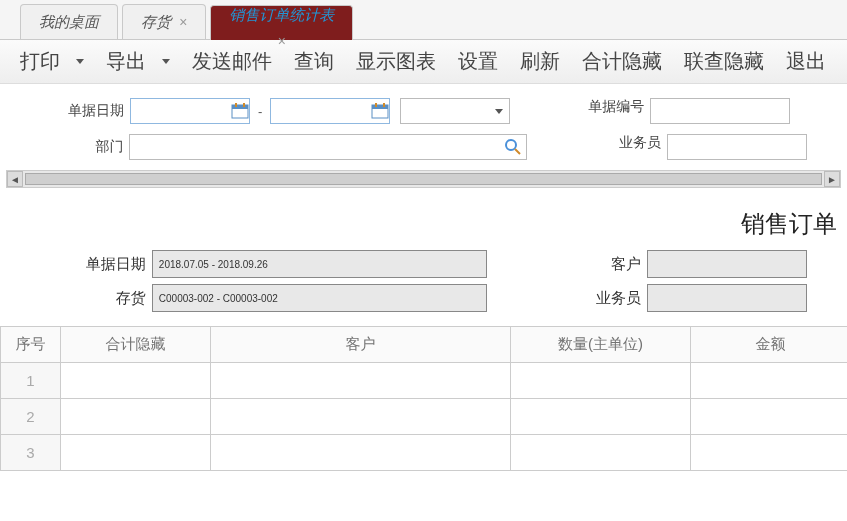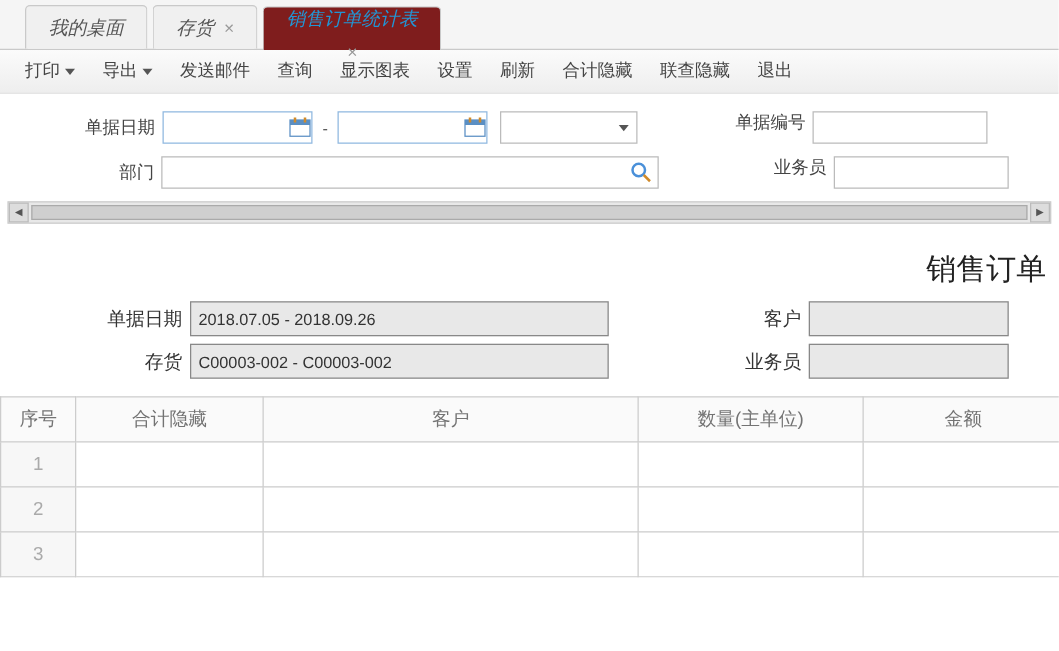--- a/index.html
+++ b/index.html
@@ -6,21 +6,21 @@
   body { font-family: "Microsoft YaHei", Arial, sans-serif; font-size: 13px; color: #333; background: #fff; width: 847px; overflow: hidden; }
 
   
   .tabs { display: flex; border-bottom: 1px solid #c9c9c9; background: #f5f5f5; height: 40px; padding-left: 20px; }
   .tab { display: flex; align-items: center; padding: 0 18px; border: 1px solid #c9c9c9; border-bottom: none; margin-right: 4px; margin-top: 4px; background: #f0f0f0; border-radius: 4px 4px 0 0; font-size: 15px; color: #555; cursor: pointer; gap: 8px; font-style: italic; }
   .tab.active { background: #7f1d1d; color: #2196d6; border-color: #c9c9c9; position: relative; top: 1px; flex-direction: column; }
   .tab-close { color: #999; font-size: 14px; cursor: pointer; }
 
   
   .toolbar { display: flex; align-items: center; padding: 8px 20px; gap: 22px; border-bottom: 1px solid #ddd; background: linear-gradient(#fbfbfb,#eee); }
-  .tb-item { display: flex; align-items: center; gap: 4px; cursor: pointer; color: #444; font-size: 14px; }
+  .tb-item { display: flex; align-items: center; gap: 16px; cursor: pointer; color: #444; font-size: 20px; }
   .dd-arrow { width: 0; height: 0; border-left: 4px solid transparent; border-right: 4px solid transparent; border-top: 5px solid #555; }
 
   
   .filters { padding: 14px 40px 8px 40px; display: flex; flex-direction: column; gap: 10px; }
   .frow { display: flex; align-items: center; }
   .flabel { width: 90px; text-align: right; padding-right: 6px; color: #444; font-size: 14px; }
   .date-box { width: 120px; border: 1px solid #8fb8e0; display: flex; align-items: center; height: 26px; }
   .date-box .cal { width: 18px; height: 18px; margin-left: auto; }
   .dash { padding: 0 8px; color: #555; }
   .combo { width: 110px; border: 1px solid #bbb; height: 26px; display: flex; align-items: center; }
@@ -37,21 +37,21 @@
   .hscroll .rarrow { right: 0; }
   .hscroll .thumb { position: absolute; left: 18px; right: 18px; top: 2px; bottom: 2px; background: #cfcfcf; border: 1px solid #aaa; }
 
   
   .report-title { text-align: right; font-size: 24px; padding: 20px 10px 10px 0; font-weight: normal; color: #222; overflow: hidden; white-space: nowrap; }
 
   
   .summary { padding: 0 40px 10px 40px; display: flex; flex-direction: column; gap: 6px; }
   .srow { display: flex; align-items: center; }
   .slabel { width: 120px; text-align: right; padding-right: 6px; font-size: 15px; }
-  .sbox { width: 360px; height: 28px; border: 1px solid #888; background: #e8e8e8; display: flex; align-items: center; padding: 0 6px; font-size: 13px; }
+  .sbox { width: 360px; height: 28px; border: 1px solid #888; background: #e8e8e8; display: flex; align-items: center; padding: 0 6px; font-size: 10px; }
   .sbox2 { width: 160px; height: 28px; border: 1px solid #888; background: #e8e8e8; }
   .srow .second { margin-left: 100px; display: flex; align-items: center; }
   .slabel2 { width: 60px; text-align: right; padding-right: 6px; font-size: 15px; }
 
   
   .grid { border-collapse: collapse; width: 100%; margin-top: 4px; table-layout: fixed; }
   .grid th, .grid td { border: 1px solid #ccc; height: 36px; font-size: 15px; font-weight: normal; color: #737373; text-align: center; }
   .grid th { background: #fafafa; }
   .grid td.rownum { color: #aaa; background: #f7f7f7; width: 60px; }
   .col-seq { width: 60px; }

